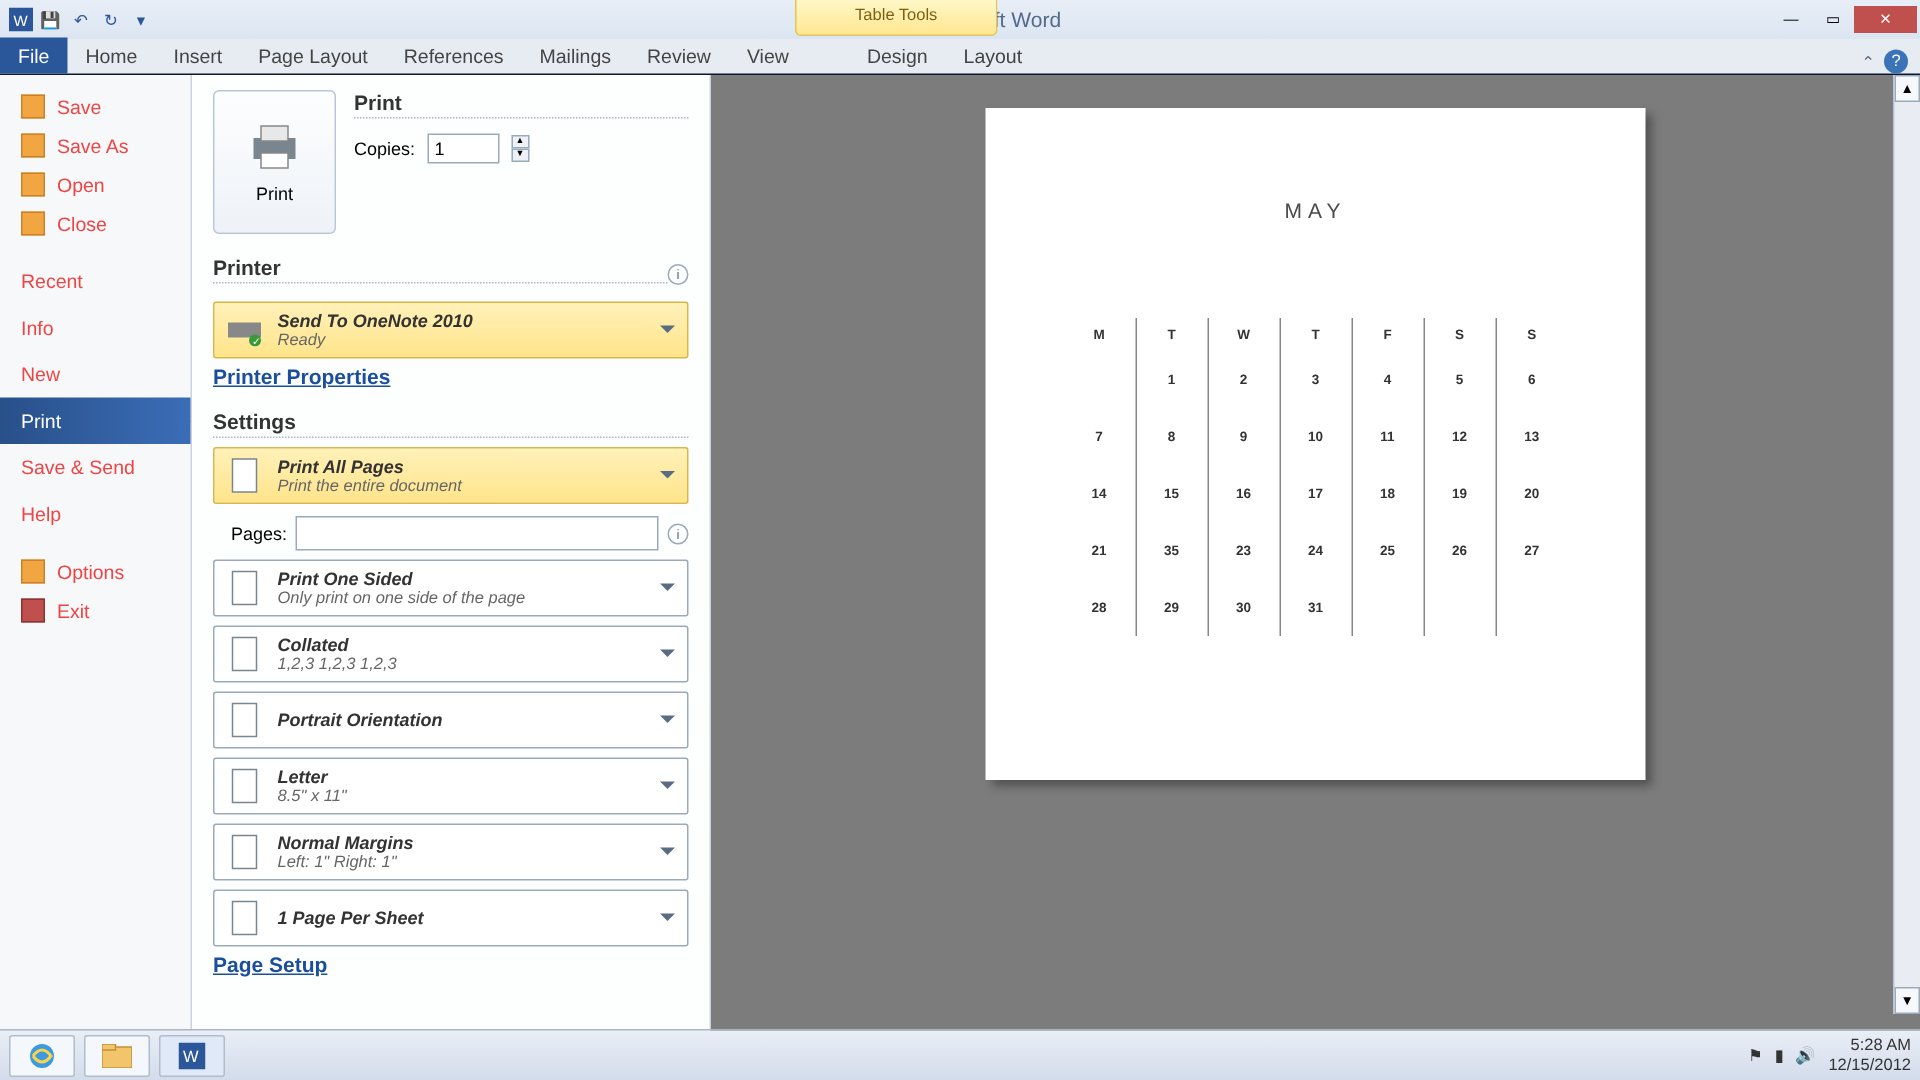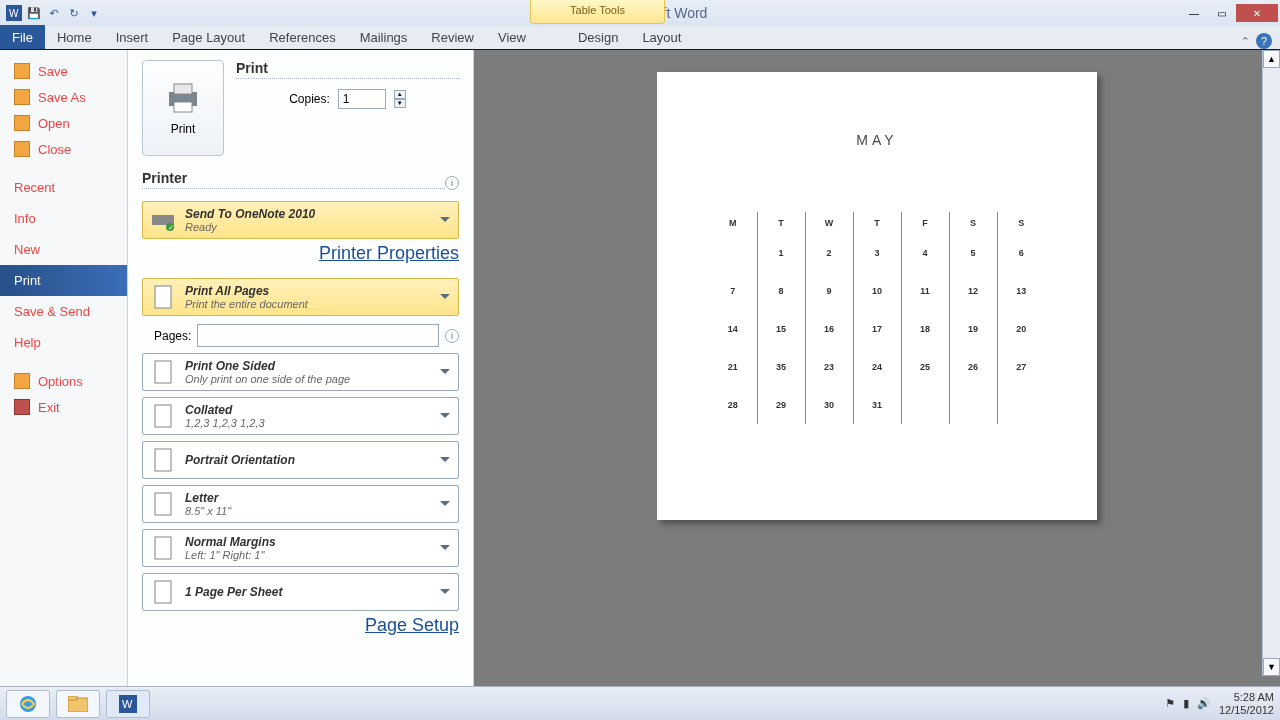--- a/index.html
+++ b/index.html
@@ -31,38 +31,38 @@
 .side-item.active { background: linear-gradient(90deg,#285089,#3b6db7); color: #fff; position: relative; }
 .side-item.active::after { content: ""; position: absolute; right: -8px; top: 50%; transform: translateY(-50%); border: 8px solid transparent; border-left-color: #3b6db7; }
 .side-icon.red { background: #c0504d; border-color: #8a3532; }
 
 
 .print-pane { width: 346px; border-right: 1px solid #ccd3de; padding: 10px 14px; background: #fdfefe; overflow: hidden; }
 .print-row { display: flex; gap: 12px; }
 .print-btn { width: 82px; height: 96px; border: 1px solid #b9c6d6; background: linear-gradient(#fdfefe,#eef2f8); border-radius: 4px; display: flex; flex-direction: column; align-items: center; justify-content: center; gap: 6px; cursor: pointer; }
 .print-btn svg { width: 36px; height: 36px; }
 .section-h { font-weight: 600; color: #333; font-size: 14px; border-bottom: 1px dotted #aab4c2; padding-bottom: 2px; margin-bottom: 6px; }
-.copies { display: flex; align-items: center; gap: 8px; margin-top: 10px; justify-content: center; }
+.copies { display: flex; align-items: center; gap: 8px; margin-top: 10px; }
 .copies input { width: 48px; border: 1px solid #9baabb; padding: 2px 4px; font-size: 12px; }
 .spinner { width: 12px; display: flex; flex-direction: column; }
 .spinner div { height: 9px; border: 1px solid #9baabb; background: #eef2f8; font-size: 6px; text-align: center; line-height: 7px; cursor: pointer; }
 
 .sect { margin-top: 14px; }
 .sect-head { display: flex; justify-content: space-between; align-items: center; }
 .info-i { width: 14px; height: 14px; border: 1px solid #9baabb; border-radius: 50%; font-size: 9px; text-align: center; line-height: 12px; color: #5a6c82; }
 
 .combo { border: 1px solid #9baabb; border-radius: 2px; display: flex; align-items: center; padding: 4px 6px; gap: 8px; margin-top: 6px; background: #fff; cursor: pointer; position: relative; }
 .combo.gold { background: linear-gradient(#fff1b9,#ffe48a); border-color: #d8b648; }
 .combo .ico { width: 28px; height: 28px; display: flex; align-items: center; justify-content: center; }
 .combo .txt { flex: 1; font-style: italic; }
 .combo .txt .t1 { font-size: 12px; color: #333; font-weight: 600; }
 .combo .txt .t2 { font-size: 11px; color: #666; }
 .combo .caret { border: 5px solid transparent; border-top-color: #5a6c82; margin-right: 2px; margin-top: 4px; }
 
-.link { color: #1b4f9c; text-decoration: underline; font-size: 18px; text-align: right; margin-top: 4px; cursor: pointer; }
+.link { color: #1b4f9c; text-decoration: underline; font-size: 14px; text-align: left; margin-top: 4px; cursor: pointer; font-weight: bold; }
 .pages-row { display: flex; align-items: center; gap: 6px; margin-top: 8px; margin-left: 12px; }
 .pages-row input { flex: 1; border: 1px solid #9baabb; padding: 3px 4px; }
 
 
 .preview { flex: 1; background: #7c7c7c; position: relative; display: flex; flex-direction: column; }
 .preview-scroll { width: 18px; background: #e9edf3; border-left: 1px solid #b9c6d6; position: absolute; right: 0; top: 0; bottom: 22px; }
 .preview-scroll .sbtn { height: 18px; border: 1px solid #9baabb; background: #f6f8fb; font-size: 9px; text-align: center; line-height: 16px; }
 .page { width: 440px; height: 448px; background: #fff; margin: 22px auto 0; box-shadow: 4px 4px 6px rgba(0,0,0,.35); display: flex; flex-direction: column; align-items: center; padding-top: 60px; }
 .cal-title { font-size: 14px; letter-spacing: 4px; color: #4a4a4a; margin-bottom: 64px; }
 .cal { border-collapse: collapse; }
@@ -222,20 +222,21 @@
         <div class="txt">
           <div class="t1">Send To OneNote 2010</div>
           <div class="t2">Ready</div>
         </div>
         <div class="caret"></div>
       </div>
       <div class="link">Printer Properties</div>
     </div>
 
     <div class="sect">
+      <div class="section-h">Settings</div>
       <div id="settings-list">
           <div class="combo gold">
             <div class="ico">
               <svg width="22" height="26">
                 <rect x="3" y="2" width="16" height="22" fill="#fff" stroke="#7a868f"></rect>
               </svg>
             </div>
             <div class="txt">
               <div class="t1">Print All Pages</div>
               <div class="t2">Print the entire document</div>

